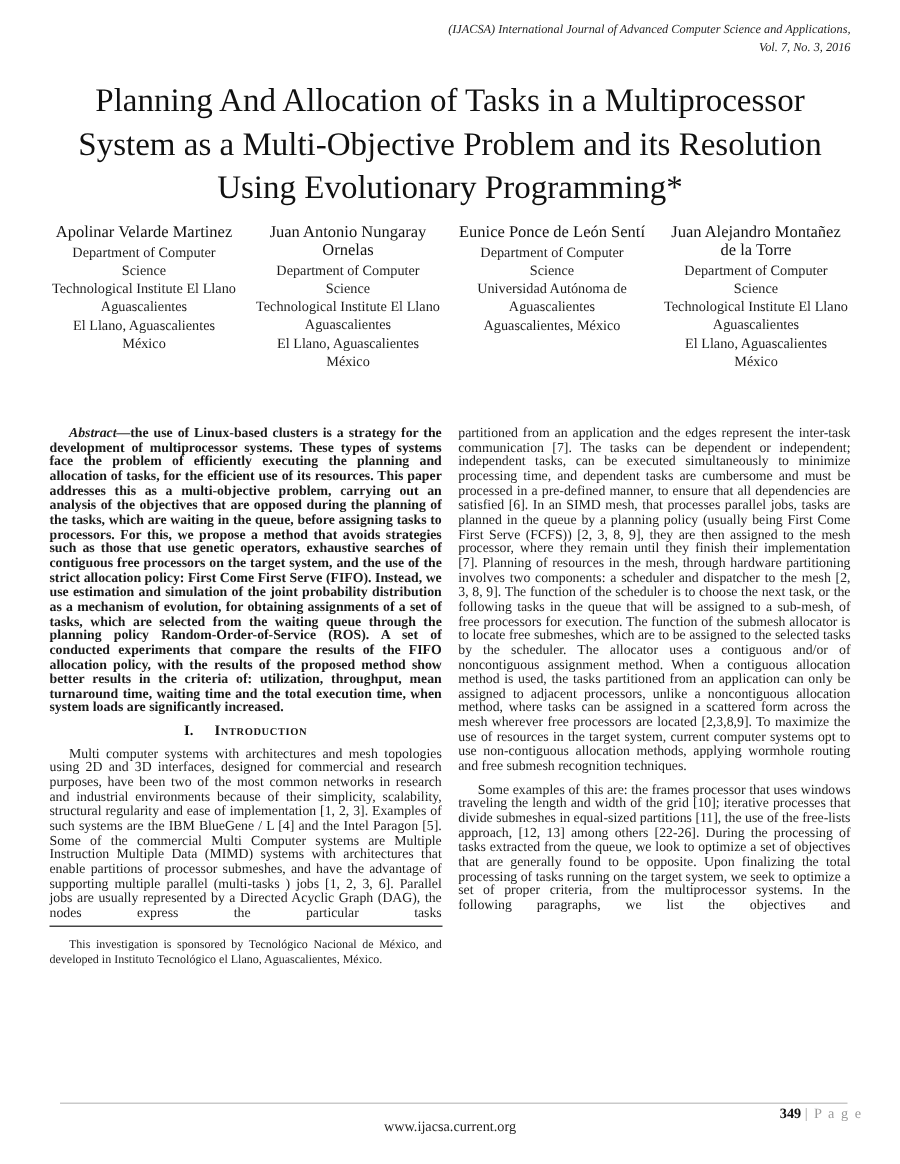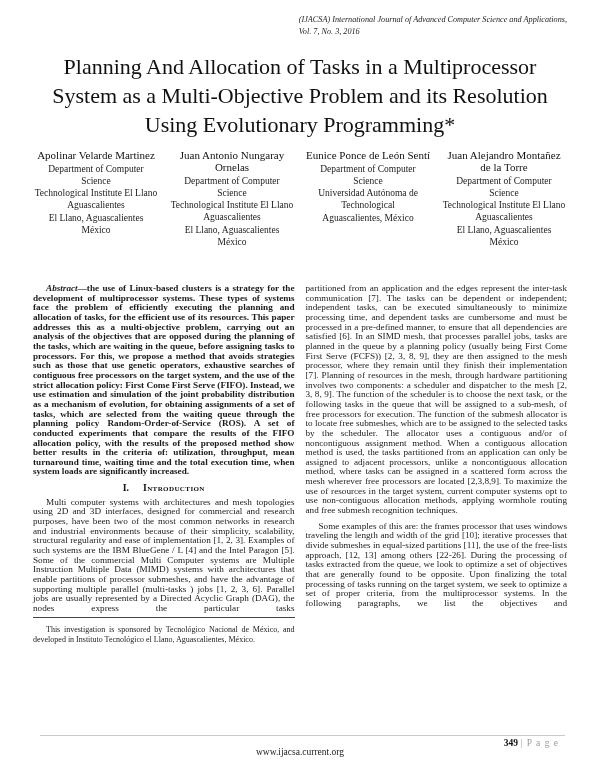--- a/index.html
+++ b/index.html
@@ -11,20 +11,21 @@
     background: #ffffff;
     font-family: "Liberation Serif", "DejaVu Serif", serif;
     color: #1b1b1b;
     overflow: hidden;
     box-sizing: border-box;
   }
   .journal-header {
     position: absolute;
     top: 14px;
     right: 33px;
+    text-align: right;
     font-style: italic;
     font-size: 8.2px;
     line-height: 1.45;
     color: #222;
   }
   .paper-title {
     position: absolute;
     top: 52px;
     left: 50px;
     right: 50px;
@@ -85,21 +86,21 @@
   .footer-rule {
     position: absolute;
     left: 40px;
     right: 35px;
     top: 735px;
     border-top: 1px solid #c9c9c9;
   }
   .page-number {
     position: absolute;
     top: 738px;
-    right: 41px;
+    right: 25px;
     font-size: 9.5px;
     color: #111;
   }
   .page-number .num { font-weight: 700; }
   .page-number .page-word { color: #9a9a9a; letter-spacing: 1px; }
   .footer-url {
     position: absolute;
     top: 747px;
     left: 0;
     right: 0;
@@ -129,21 +130,21 @@
     </div>
     <div class="author-block">
       <div class="author-name">Juan Antonio Nungaray Ornelas</div>
       <div class="author-line">Department of Computer Science</div>
       <div class="author-line">Technological Institute El Llano Aguascalientes</div>
       <div class="author-line">El Llano, Aguascalientes México</div>
     </div>
     <div class="author-block">
       <div class="author-name">Eunice Ponce de León Sentí</div>
       <div class="author-line">Department of Computer Science</div>
-      <div class="author-line">Universidad Autónoma de Technological</div>
+      <div class="author-line">Universidad Autónoma de Aguascalientes</div>
       <div class="author-line">Aguascalientes, México</div>
     </div>
     <div class="author-block">
       <div class="author-name">Juan Alejandro Montañez de la Torre</div>
       <div class="author-line">Department of Computer Science</div>
       <div class="author-line">Technological Institute El Llano Aguascalientes</div>
       <div class="author-line">El Llano, Aguascalientes México</div>
     </div>
   </div>
 

